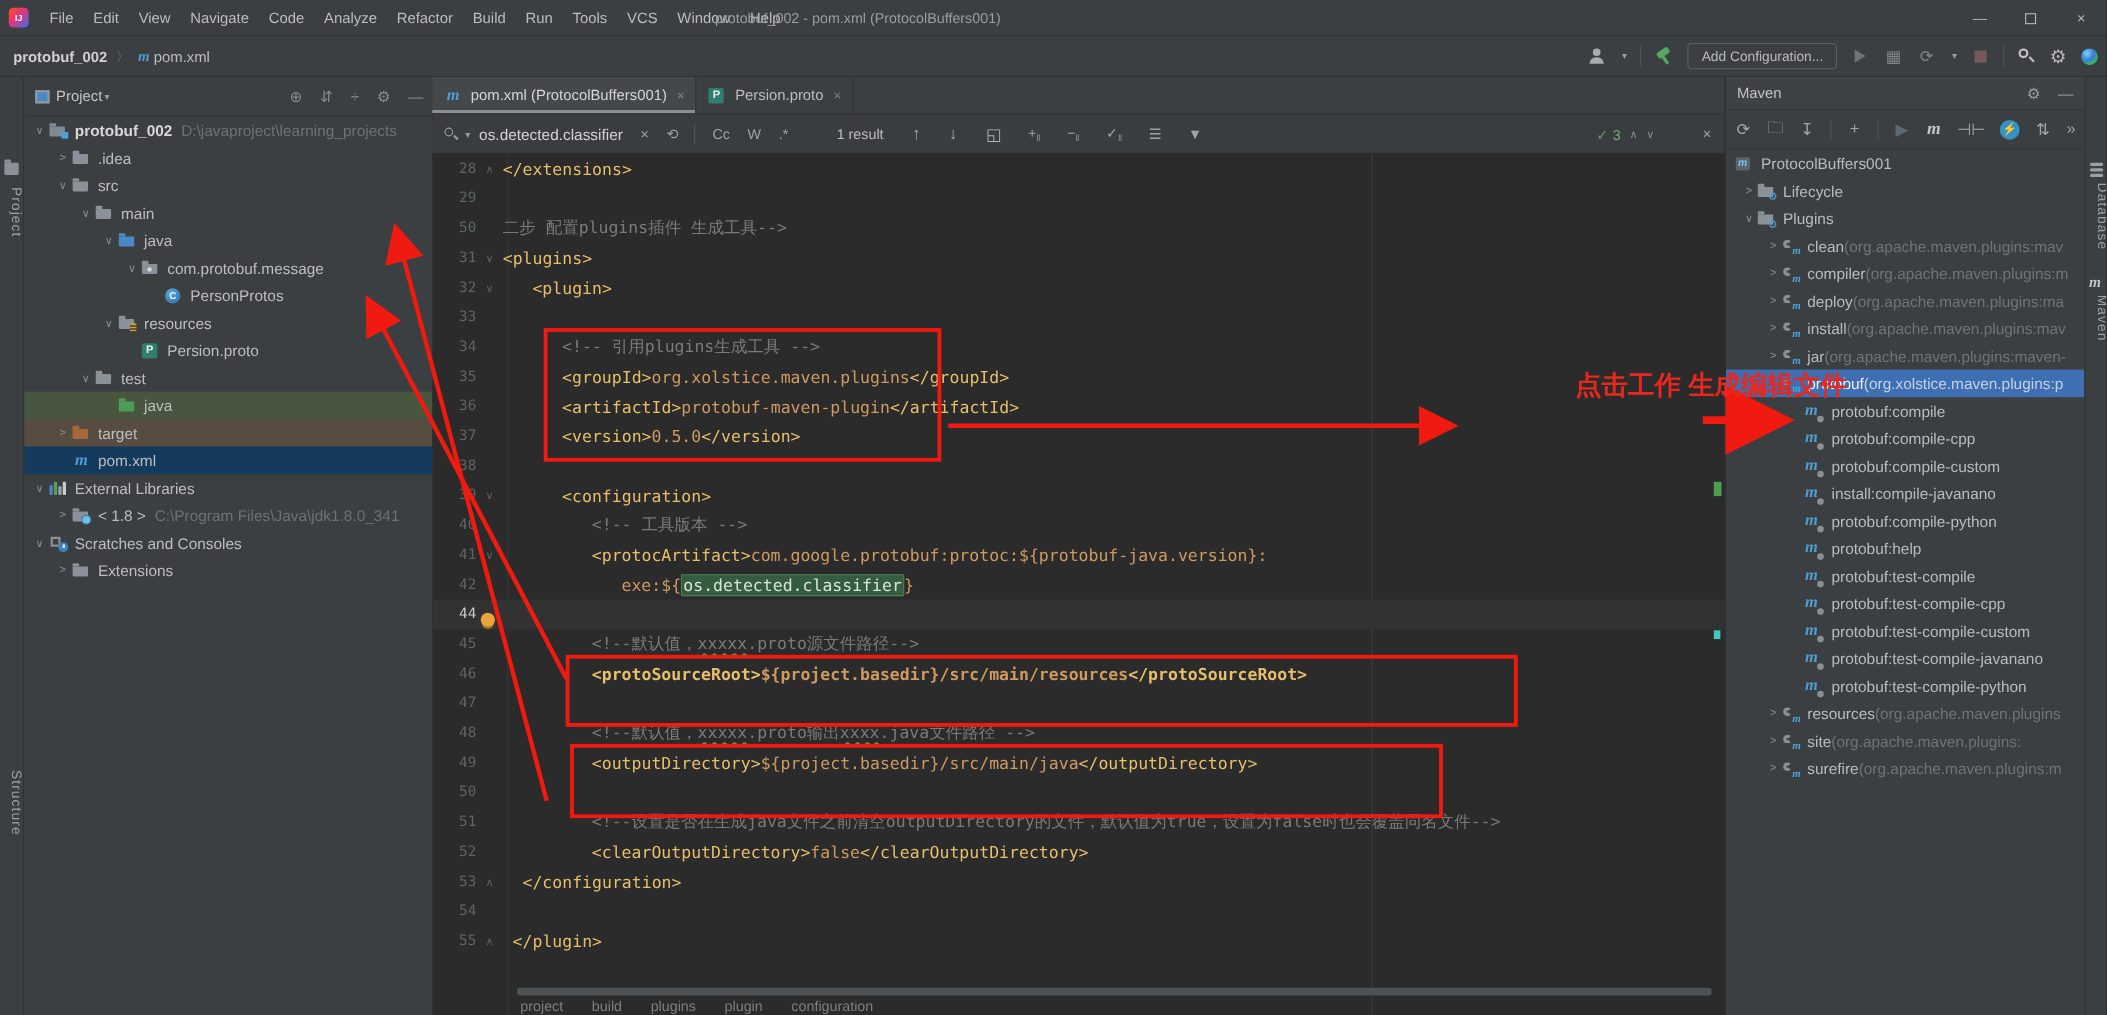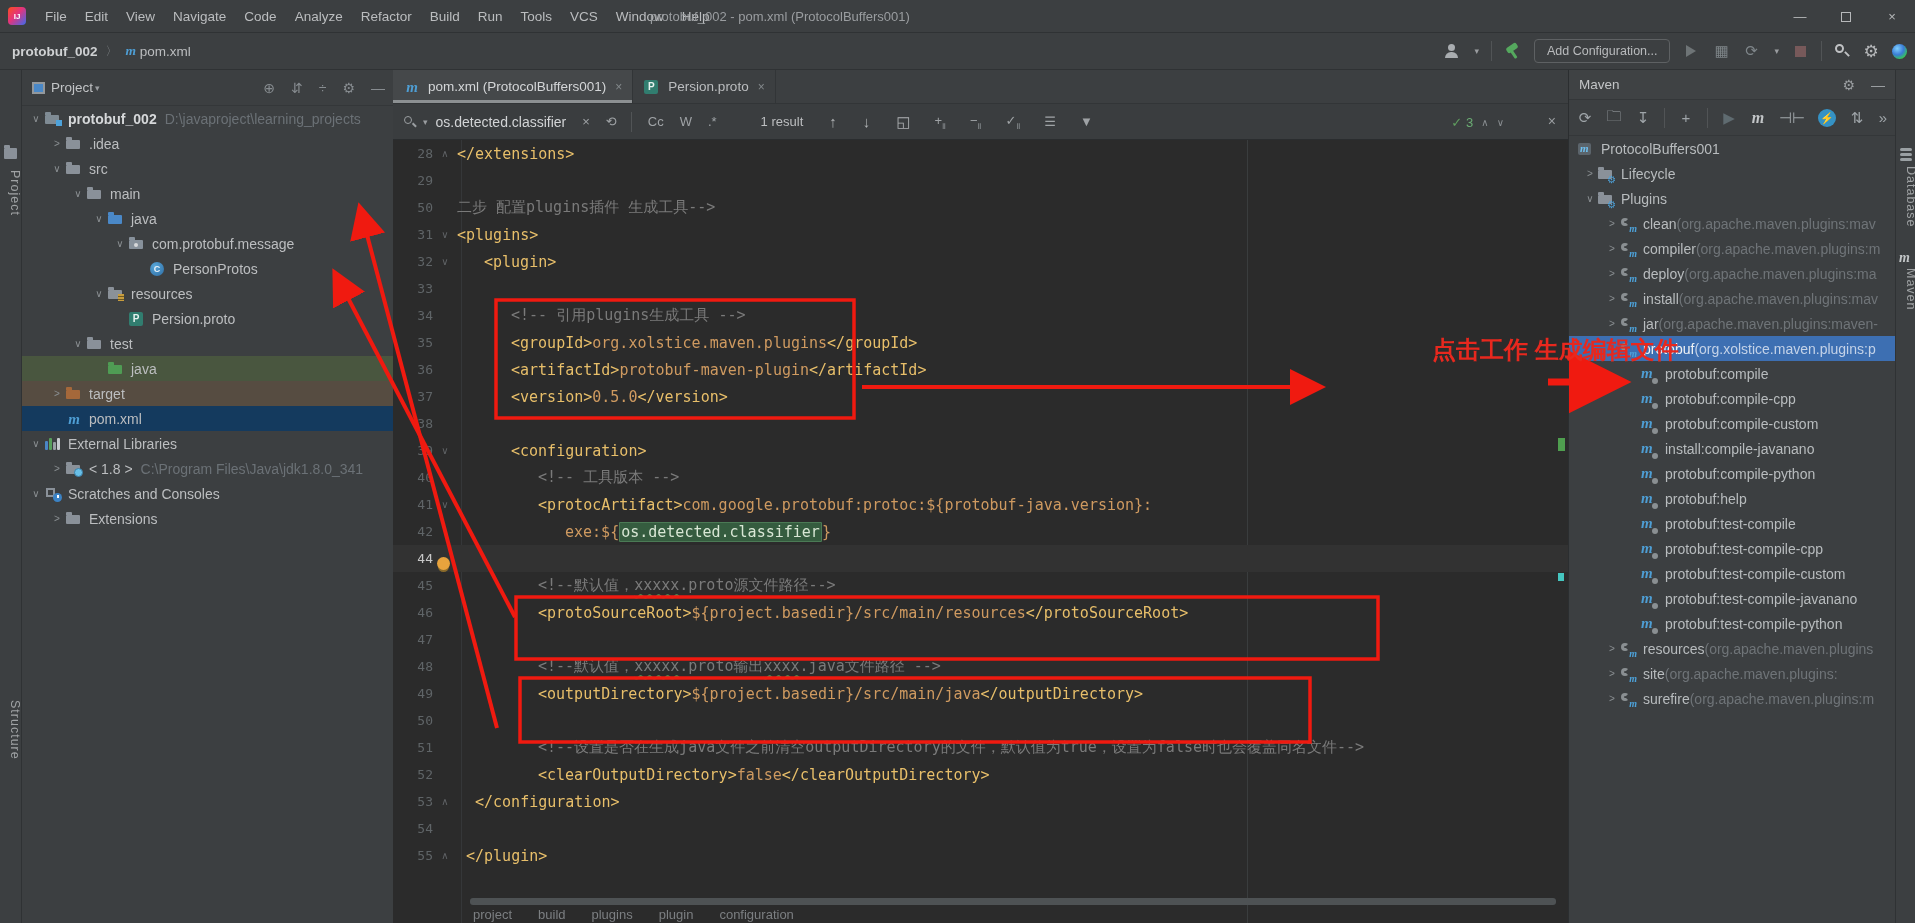--- a/index.html
+++ b/index.html
@@ -518,21 +518,21 @@
             <span class="ct" style="padding-left: 0px;"></span>
           </div>
           <div class="cl">
             <span class="ln">45</span>
             <span class="fold"></span>
             <span class="ct" style="padding-left: 81px;"><span class="seg-c">&lt;!--默认值，</span><span class="seg-w">xxxxx</span><span class="seg-c">.proto源文件路径--&gt;</span></span>
           </div>
           <div class="cl">
             <span class="ln">46</span>
             <span class="fold"></span>
-            <span class="ct" style="padding-left: 81px;"><span class="seg-t">&lt;protoSourceRoot&gt;</span><span class="seg-x">${project.basedir}/src/main/resources</span><span class="seg-t">&lt;/protoSourceRoot&gt;</span></span>
+            <span class="ct" style="padding-left: 81px; font-weight: bold;"><span class="seg-t">&lt;protoSourceRoot&gt;</span><span class="seg-x">${project.basedir}/src/main/resources</span><span class="seg-t">&lt;/protoSourceRoot&gt;</span></span>
           </div>
           <div class="cl">
             <span class="ln">47</span>
             <span class="fold"></span>
             <span class="ct" style="padding-left: 0px;"></span>
           </div>
           <div class="cl">
             <span class="ln">48</span>
             <span class="fold"></span>
             <span class="ct" style="padding-left: 81px;"><span class="seg-c">&lt;!--默认值，</span><span class="seg-w">xxxxx</span><span class="seg-c">.proto输出</span><span class="seg-w">xxxx</span><span class="seg-c">.java文件路径 --&gt;</span></span>

